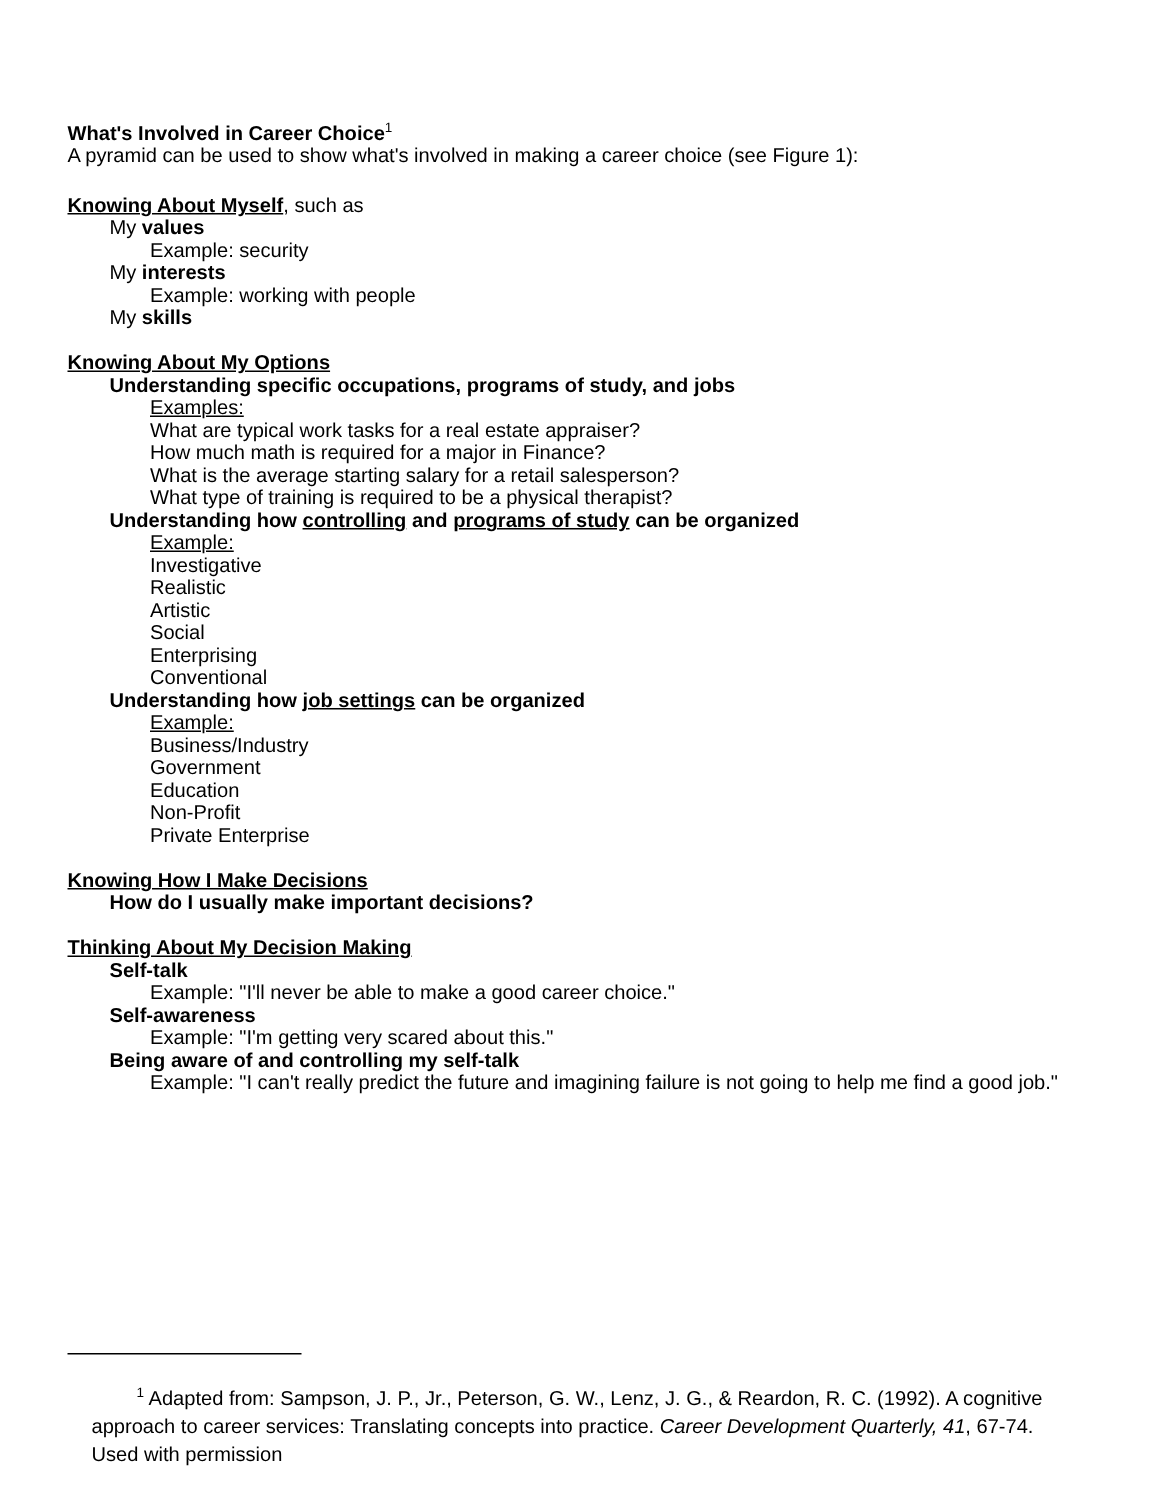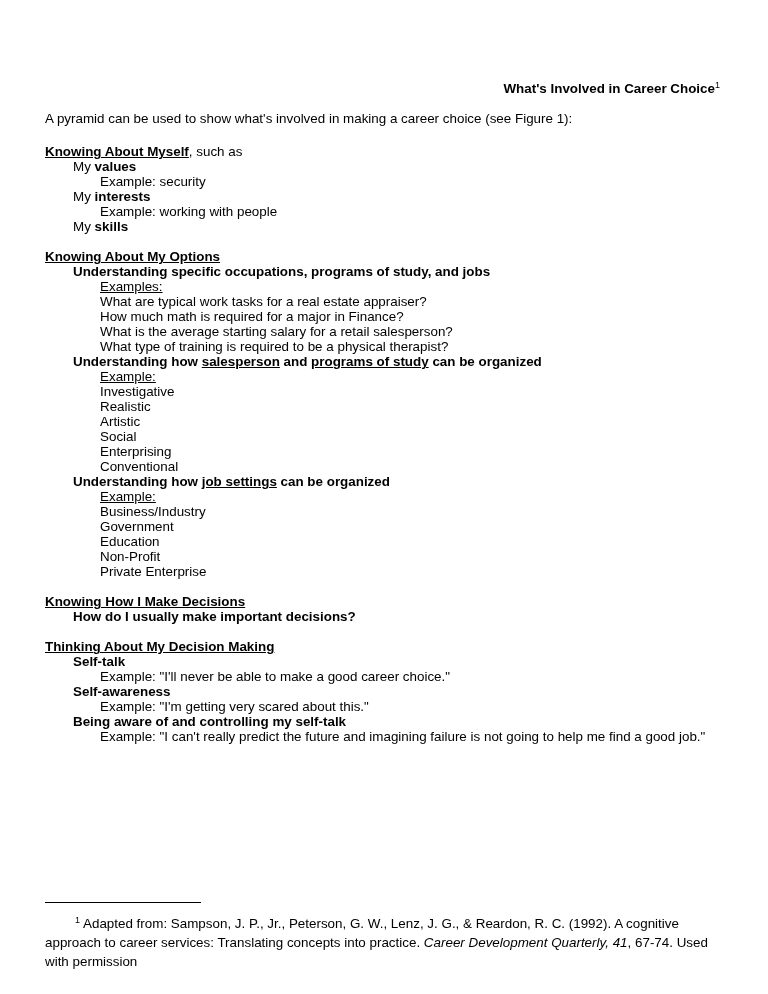--- a/index.html
+++ b/index.html
@@ -9,34 +9,34 @@
     width: 768px;
     height: 994px;
     background: #ffffff;
     padding: 78px 48px 0 45px;
     font-family: "Liberation Sans", sans-serif;
     font-size: 13.4px;
     line-height: 15px;
     color: #000000;
     overflow: hidden;
   }
-  .title { text-align: right; font-weight: bold; margin-bottom: 15px; }
+  .title { text-align: left; font-weight: bold; }
   .title sup { font-weight: normal; font-size: 9px; }
   .intro { margin-bottom: 18px; }
   .section { margin-top: 15px; }
   .line { margin: 0; }
   .ind1 { margin-left: 28px; }
   .ind2 { margin-left: 55px; }
   .b  { font-weight: bold; }
   .u  { text-decoration: underline; }
   .bu { font-weight: bold; text-decoration: underline; }
   .i  { font-style: italic; }
   .footnote { position: absolute; left: 45px; right: 48px; top: 902px; }
   .fn-rule { width: 156px; border-top: 1px solid #000; margin-bottom: 8px; }
-  .fn-text { margin: 0; text-indent: 30px; line-height: 19px; }
+  .fn-text { margin: 16px; text-indent: 30px; line-height: 19px; }
   .fn-text sup { font-size: 9px; }
 </style>
 </head>
 <body>
 
 <div class="page">
 
   <div class="title">
     <span>What's Involved in Career Choice</span><sup>1</sup>
   </div>
@@ -71,21 +71,21 @@
     <div class="line ind1 b">Understanding specific occupations, programs of study, and jobs</div>
     <div class="line ind2">
       <span class="u">Examples:</span>
     </div>
     <div class="line ind2">What are typical work tasks for a real estate appraiser?</div>
     <div class="line ind2">How much math is required for a major in Finance?</div>
     <div class="line ind2">What is the average starting salary for a retail salesperson?</div>
     <div class="line ind2">What type of training is required to be a physical therapist?</div>
 
     <div class="line ind1">
-      <span class="b">Understanding how </span><span class="bu">salesperson</span><span class="b"> and </span><span class="bu">programs of study</span><span class="b"> can be organized</span>
+      <span class="b">Understanding how </span><span class="bu">controlling</span><span class="b"> and </span><span class="bu">programs of study</span><span class="b"> can be organized</span>
     </div>
     <div class="line ind2">
       <span class="u">Example:</span>
     </div>
     <div class="line ind2">Investigative</div>
     <div class="line ind2">Realistic</div>
     <div class="line ind2">Artistic</div>
     <div class="line ind2">Social</div>
     <div class="line ind2">Enterprising</div>
     <div class="line ind2">Conventional</div>

